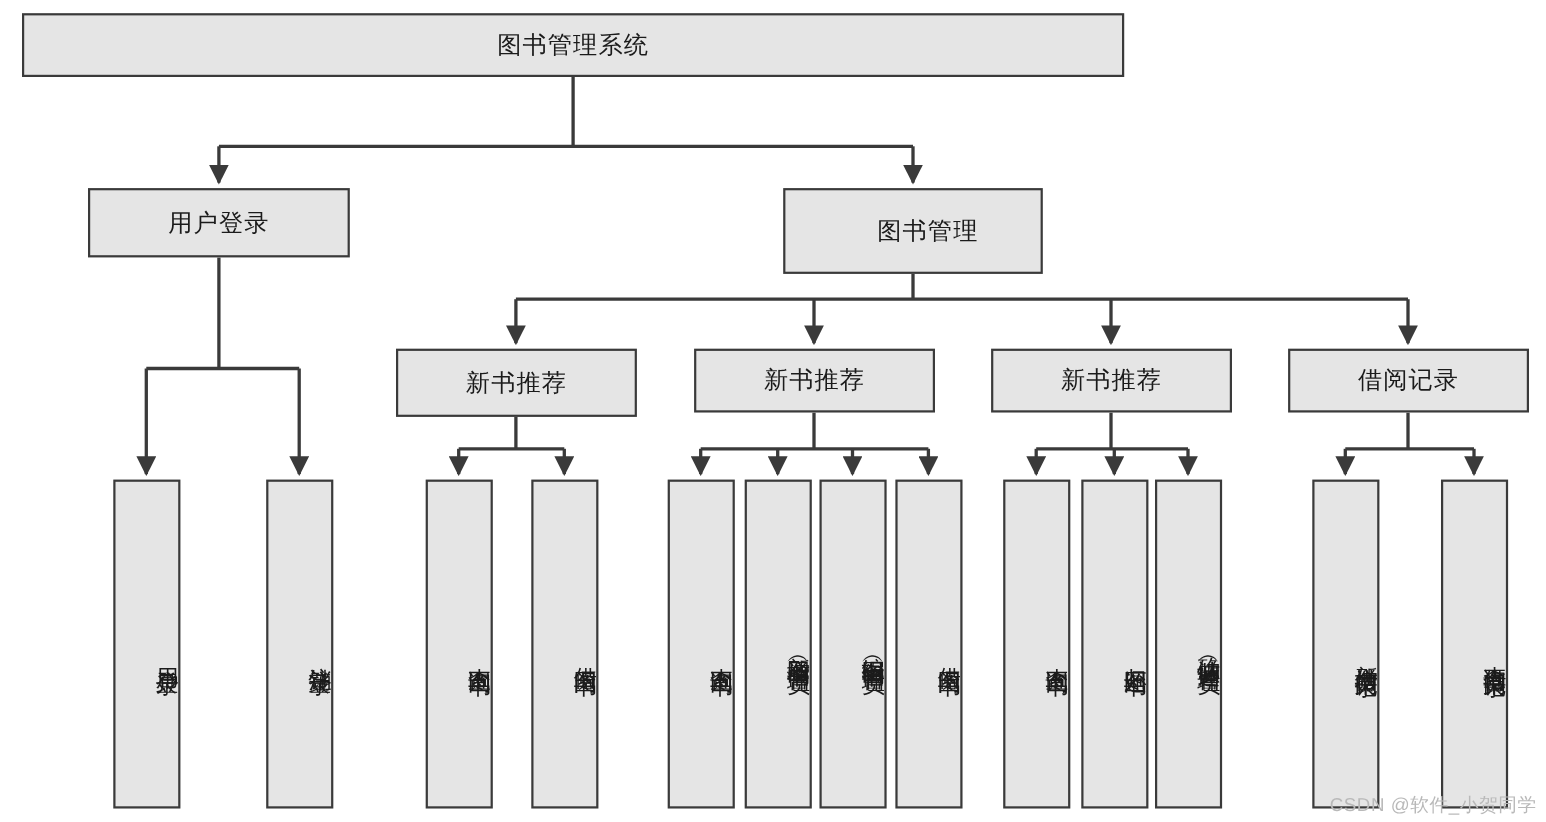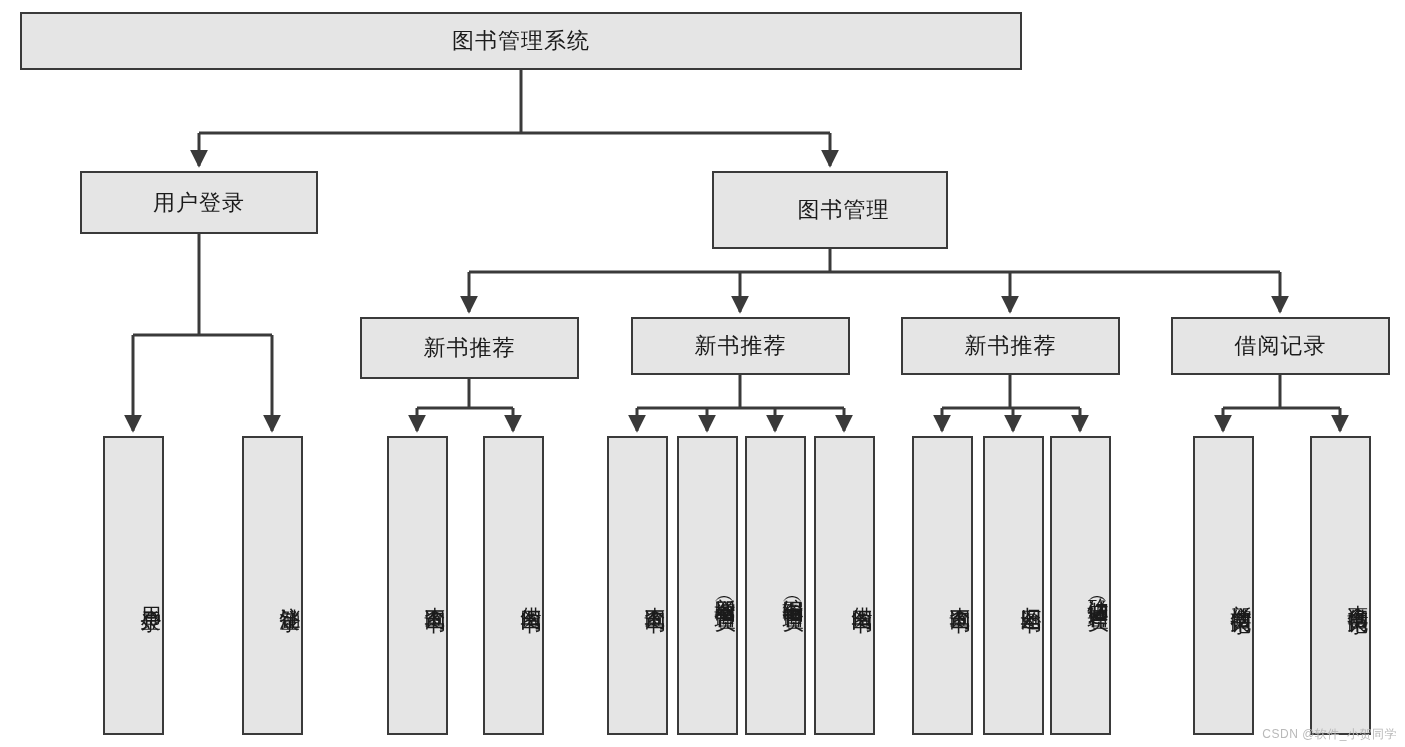--- a/index.html
+++ b/index.html
@@ -54,21 +54,21 @@
   .node-v.tall-text {
     padding-top: 8px;
   }
   .node-label {
     display: block;
   }
   #watermark {
     position: absolute;
     right: 8px;
     bottom: 4px;
-    font-size: 12px;
+    font-size: 17px;
     color: #b9b9b9;
     white-space: nowrap;
     letter-spacing: 0.5px;
   }
 </style>
 </head>
 <body>
 
 <div id="diagram-canvas">
 

